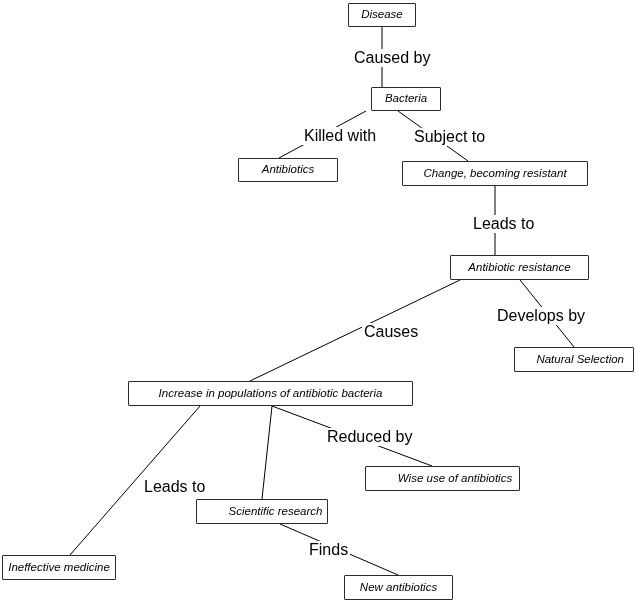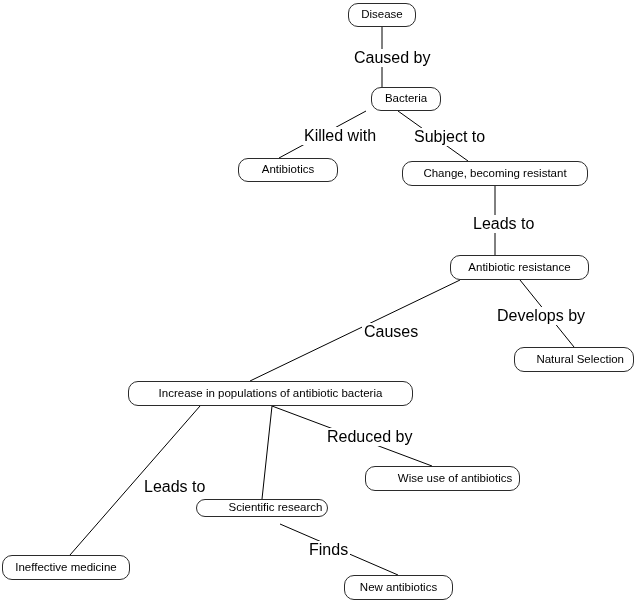--- a/index.html
+++ b/index.html
@@ -21,30 +21,31 @@
     position: absolute;
     left: 0;
     top: 0;
     width: 636px;
     height: 602px;
   }
   .node {
     position: absolute;
     box-sizing: border-box;
     border: 1px solid #2b2b2b;
-    border-radius: 10px;
+    border-radius: 1px;
     background: #ffffff;
     color: #000000;
     font-size: 11.5px;
     line-height: 1;
     display: flex;
     align-items: center;
     justify-content: center;
     white-space: nowrap;
     padding: 0 9px;
+    font-style: italic;
   }
   .edge-label {
     position: absolute;
     font-size: 16px;
     color: #000000;
     background: #ffffff;
     white-space: nowrap;
     line-height: 1;
     padding: 1px 2px;
   }
@@ -83,24 +84,24 @@
       </div>
       <div class="node" style="left: 514px; top: 347px; width: 120px; height: 25px; justify-content: flex-end;">
         <span>Natural Selection</span>
       </div>
       <div class="node" style="left: 128px; top: 381px; width: 285px; height: 25px; align-items: center;">
         <span>Increase in populations of antibiotic bacteria</span>
       </div>
       <div class="node" style="left: 365px; top: 466px; width: 155px; height: 25px; padding-left: 34px;">
         <span>Wise use of antibiotics</span>
       </div>
-      <div class="node" style="left: 196px; top: 499px; width: 132px; height: 18px; padding-left: 36px;">
+      <div class="node" style="left: 196px; top: 499px; width: 132px; height: 25px; padding-left: 36px;">
         <span>Scientific research</span>
       </div>
-      <div class="node" style="left: 2px; top: 555px; width: 128px; height: 25px;">
+      <div class="node" style="left: 2px; top: 555px; width: 114px; height: 25px;">
         <span>Ineffective medicine</span>
       </div>
       <div class="node" style="left: 344px; top: 575px; width: 109px; height: 25px;">
         <span>New antibiotics</span>
       </div>
     </div>
   <div id="labels-layer">
       <div class="edge-label" style="left: 352px; top: 49px;">Caused by</div>
       <div class="edge-label" style="left: 302px; top: 127px;">Killed with</div>
       <div class="edge-label" style="left: 412px; top: 128px;">Subject to</div>

